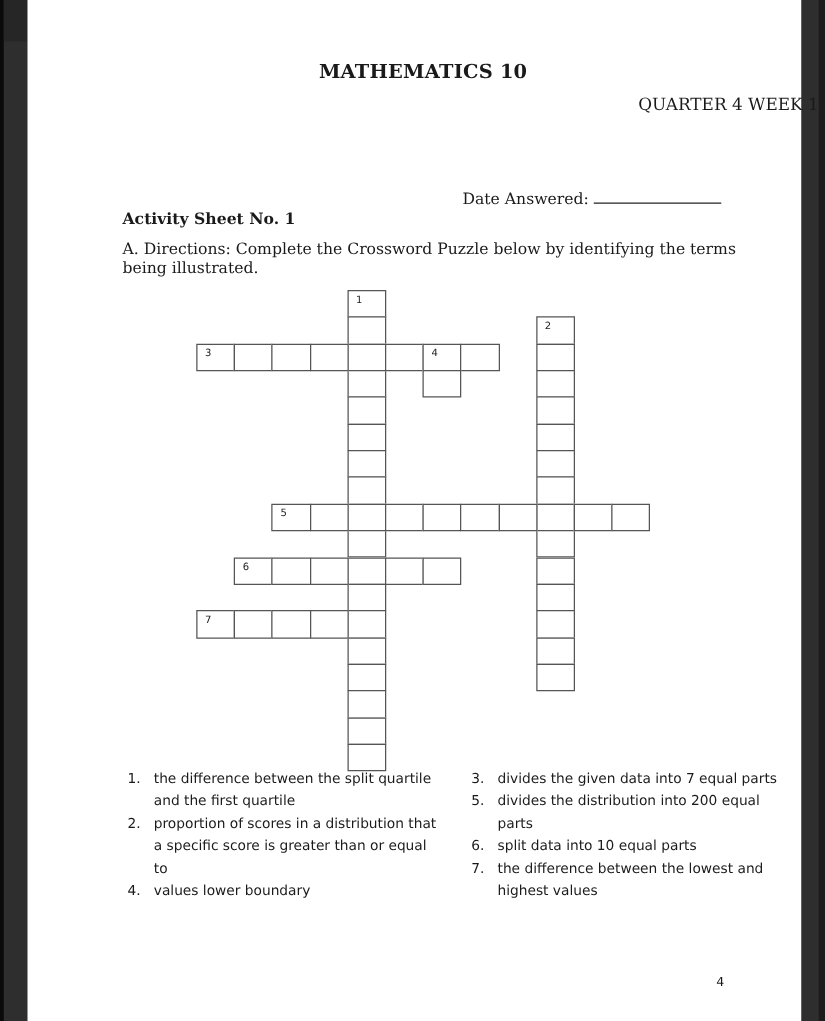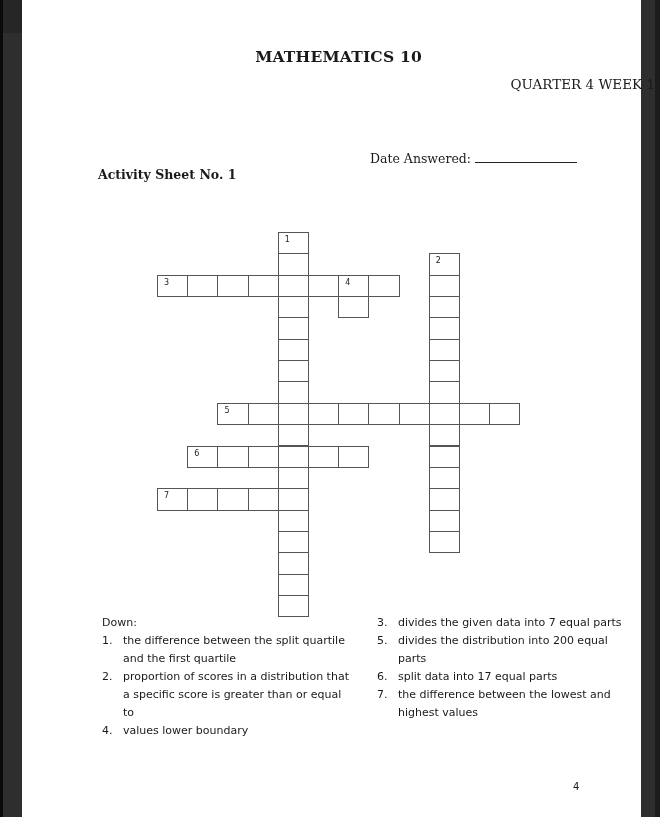--- a/index.html
+++ b/index.html
@@ -35,20 +35,21 @@
 
 <div class="page">
   <div class="title serif">MATHEMATICS 10</div>
   <div class="subtitle serif">QUARTER 4 WEEK 1</div>
 
   <div class="field serif bold" style="left:76px; top:151px;margin-top:16px;">Activity Sheet No. 1</div>
   <div class="field serif" style="left:348px; top:151px;">
     <span>Date Answered:</span><span class="line" style="width:102px;"></span>
   </div>
 
+  <div class="directions serif">A. Directions: Complete the Crossword Puzzle below by identifying the terms being illustrated.</div>
 
   <div class="grid" id="grid">
       <div class="cell" style="left: 255.8px; top: 232px; width: 31.2px; height: 22.35px;">
         <span class="num">1</span>
       </div>
       <div class="cell" style="left: 255.8px; top: 253.35px; width: 31.2px; height: 22.35px;"></div>
       <div class="cell" style="left: 255.8px; top: 274.7px; width: 31.2px; height: 22.35px;"></div>
       <div class="cell" style="left: 255.8px; top: 296.05px; width: 31.2px; height: 22.35px;"></div>
       <div class="cell" style="left: 255.8px; top: 317.4px; width: 31.2px; height: 22.35px;"></div>
       <div class="cell" style="left: 255.8px; top: 338.75px; width: 31.2px; height: 22.35px;"></div>
@@ -111,21 +112,20 @@
       <div class="cell" style="left: 316.2px; top: 445.5px; width: 31.2px; height: 22.35px;"></div>
       <div class="cell" style="left: 135px; top: 488.2px; width: 31.2px; height: 22.35px;">
         <span class="num">7</span>
       </div>
       <div class="cell" style="left: 165.2px; top: 488.2px; width: 31.2px; height: 22.35px;"></div>
       <div class="cell" style="left: 195.4px; top: 488.2px; width: 31.2px; height: 22.35px;"></div>
       <div class="cell" style="left: 225.6px; top: 488.2px; width: 31.2px; height: 22.35px;"></div>
     </div>
 
   <div class="clues sans" style="left:80px; top:614px; width:250px;">
-    <span class="head">Down:</span>
     <div class="clue">
         <span class="n">1.</span>
         <span class="t">the difference between the split quartile and the first quartile</span>
       </div>
     <div class="clue">
         <span class="n">2.</span>
         <span class="t">proportion of scores in a distribution that a specific score is greater than or equal to</span>
       </div>
     <div class="clue">
         <span class="n">4.</span>
@@ -137,21 +137,21 @@
     <div class="clue">
         <span class="n">3.</span>
         <span class="t">divides the given data into 7 equal parts</span>
       </div>
     <div class="clue">
         <span class="n">5.</span>
         <span class="t">divides the distribution into 200 equal parts</span>
       </div>
     <div class="clue">
         <span class="n">6.</span>
-        <span class="t">split data into 17 equal parts</span>
+        <span class="t">split data into 10 equal parts</span>
       </div>
     <div class="clue">
         <span class="n">7.</span>
         <span class="t">the difference between the lowest and highest values</span>
       </div>
   </div>
 
   <div class="pagenum sans">4</div>
 </div>
 

